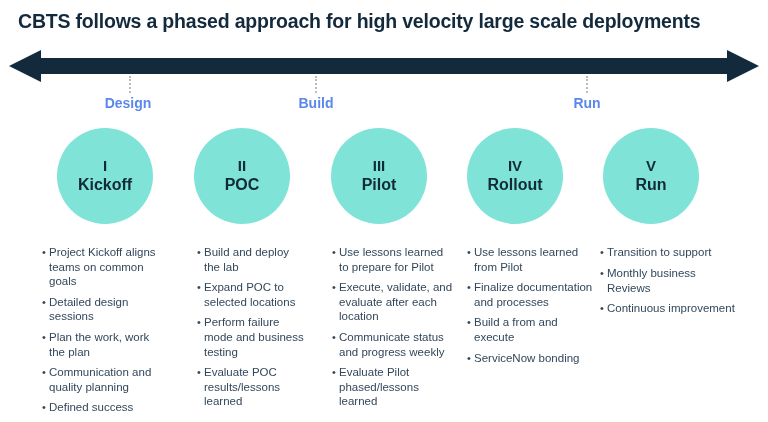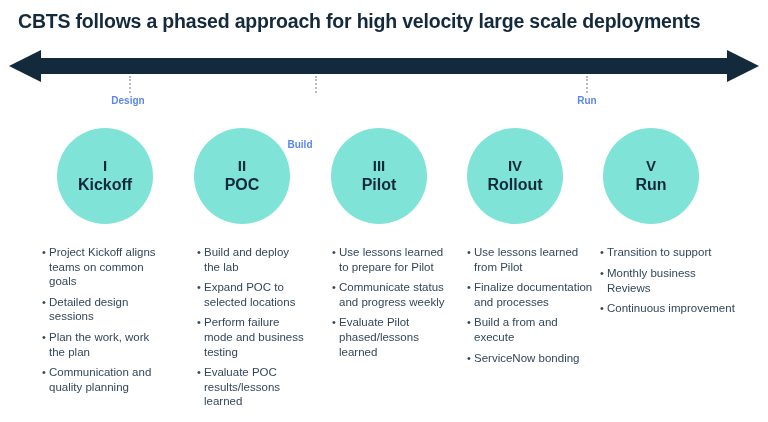--- a/index.html
+++ b/index.html
@@ -38,27 +38,27 @@
     width: 0;
     border-left: 2px dotted #B6BCC6;
   }
   .tick.t1 { left: 129px; }
   .tick.t2 { left: 315px; }
   .tick.t3 { left: 586px; }
   .plabel {
     position: absolute;
     top: 95px;
     transform: translateX(-50%);
-    font-size: 10px;
+    font-size: 14px;
     font-weight: 700;
     color: #5B87EC;
     white-space: nowrap;
   }
   .plabel.l1 { left: 128px; }
-  .plabel.l2 { left: 300px; margin-top: 44px; }
+  .plabel.l2 { left: 316px; }
   .plabel.l3 { left: 587px; }
   .circle {
     position: absolute;
     top: 128px;
     width: 96px;
     height: 96px;
     border-radius: 50%;
     background: #7FE3D7;
     display: flex;
     flex-direction: column;
@@ -157,20 +157,24 @@
         <span class="btxt">Detailed design sessions</span>
       </div>
     <div class="bullet">
         <span class="dot"></span>
         <span class="btxt">Plan the work, work the plan</span>
       </div>
     <div class="bullet">
         <span class="dot"></span>
         <span class="btxt">Communication and quality planning</span>
       </div>
+    <div class="bullet">
+        <span class="dot"></span>
+        <span class="btxt">Defined success</span>
+      </div>
   </div>
 
   <div class="col k2">
     <div class="bullet">
         <span class="dot"></span>
         <span class="btxt">Build and deploy the lab</span>
       </div>
     <div class="bullet">
         <span class="dot"></span>
         <span class="btxt">Expand POC to selected locations</span>
@@ -185,20 +189,24 @@
       </div>
   </div>
 
   <div class="col k3">
     <div class="bullet">
         <span class="dot"></span>
         <span class="btxt">Use lessons learned to prepare for Pilot</span>
       </div>
     <div class="bullet">
         <span class="dot"></span>
+        <span class="btxt">Execute, validate, and evaluate after each location</span>
+      </div>
+    <div class="bullet">
+        <span class="dot"></span>
         <span class="btxt">Communicate status and progress weekly</span>
       </div>
     <div class="bullet">
         <span class="dot"></span>
         <span class="btxt">Evaluate Pilot phased/lessons learned</span>
       </div>
   </div>
 
   <div class="col k4">
     <div class="bullet">

